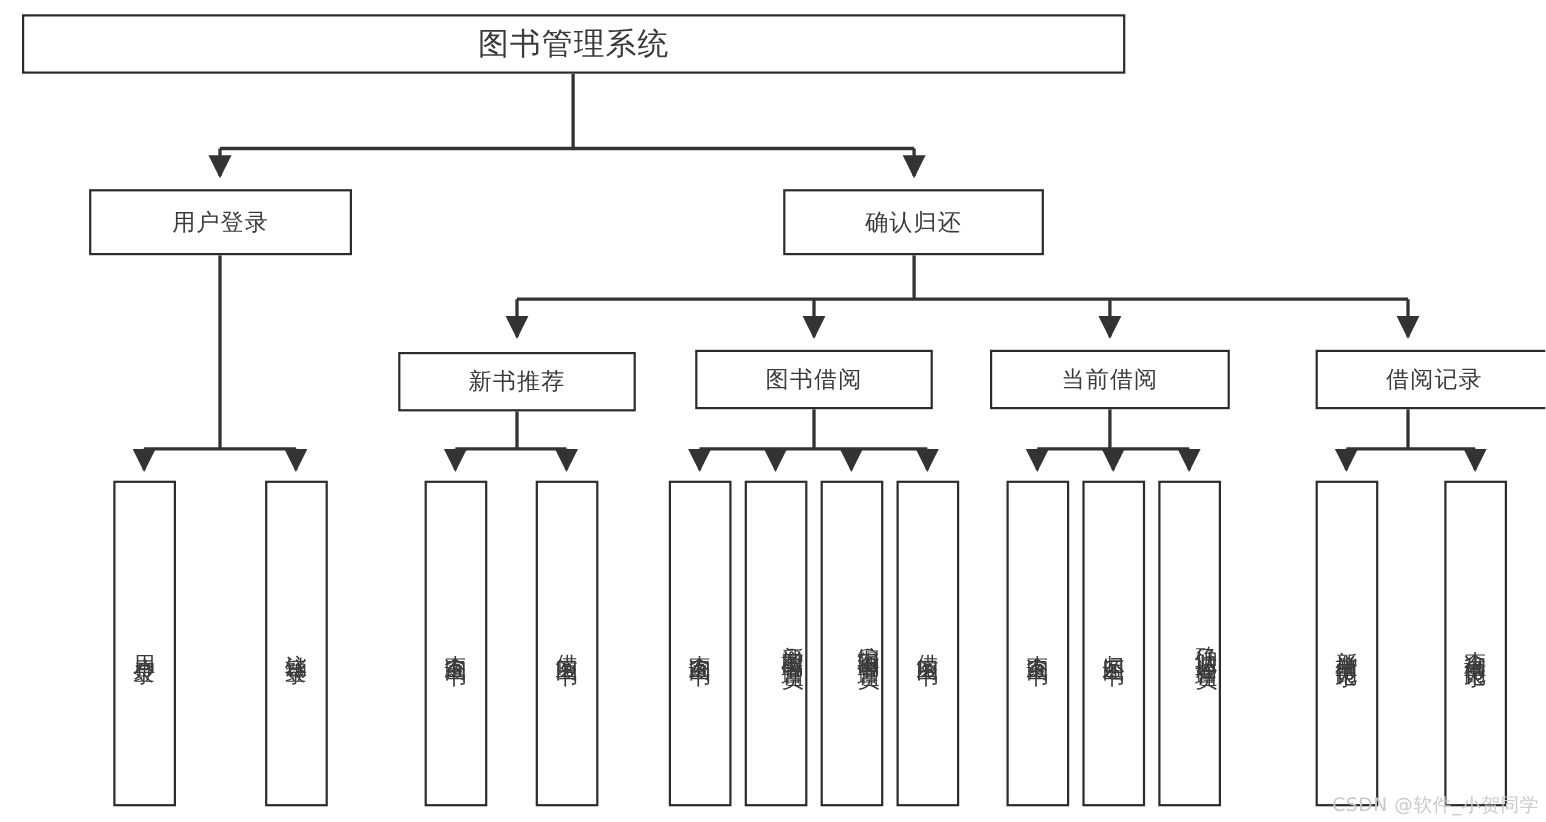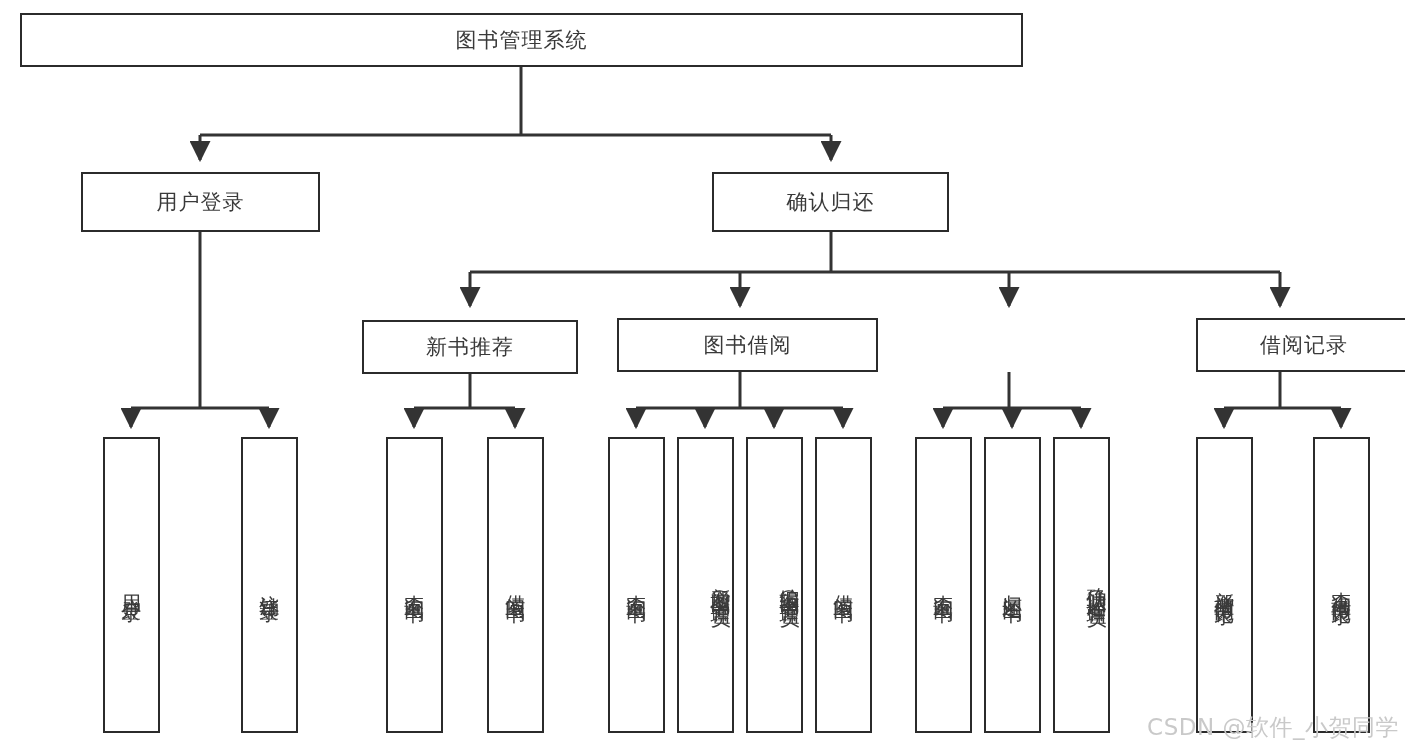--- a/index.html
+++ b/index.html
@@ -31,21 +31,21 @@
     justify-content:center;
     color:#3a3a3a;
     z-index:2;
   }
   
   .node.h{
     font-size:21px;
     letter-spacing:1px;
     white-space:nowrap;
   }
-  .node.root{ font-size:21px; }
+  .node.root{ font-size:28px; }
   
   .node.v{
     writing-mode:vertical-rl;
     text-orientation:upright;
     font-size:20px;
     line-height:1.12;
     letter-spacing:3px;
     padding:10px 0;
     align-items:flex-start;
     justify-content:center;
@@ -53,21 +53,21 @@
   .node.v.mid{ align-items:center; }
   .node.v .vtext{
     writing-mode:vertical-rl;
     text-orientation:upright;
     display:block;
   }
   .watermark{
     position:absolute;
     right:6px;
     bottom:4px;
-    font-size:23px;
+    font-size:17px;
     color:#c9c9c9;
     letter-spacing:.5px;
     white-space:nowrap;
     z-index:3;
     font-family:"DejaVu Sans","Liberation Sans",sans-serif;
   }
 </style>
 </head>
 <body>
 
@@ -130,22 +130,25 @@
   <div class="node h" style="left:81px;top:172px;width:239px;height:60px;">
     <span>用户登录</span>
   </div>
   <div class="node h" style="left:712px;top:172px;width:237px;height:60px;">
     <span>确认归还</span>
   </div>
 
   <div class="node h" style="left:362px;top:320px;width:216px;height:54px;">
     <span>新书推荐</span>
   </div>
-  <div class="node h" style="left:617px;top:318px;width:261px;height:54px;">
+  <div class="node h" style="left:632px;top:318px;width:216px;height:54px;">
     <span>图书借阅</span>
+  </div>
+  <div class="node h" style="left:900px;top:318px;width:218px;height:54px;">
+    <span>当前借阅</span>
   </div>
   <div class="node h" style="left:1172px;top:318px;width:216px;height:54px;margin-left:24px;">
     <span>借阅记录</span>
   </div>
 
   <div class="node v mid" style="left:103px;top:437px;width:57px;height:296px;">
     <span class="vtext">用户登录</span>
   </div>
   <div class="node v mid" style="left:241px;top:437px;width:57px;height:296px;">
     <span class="vtext">注销登录</span>

